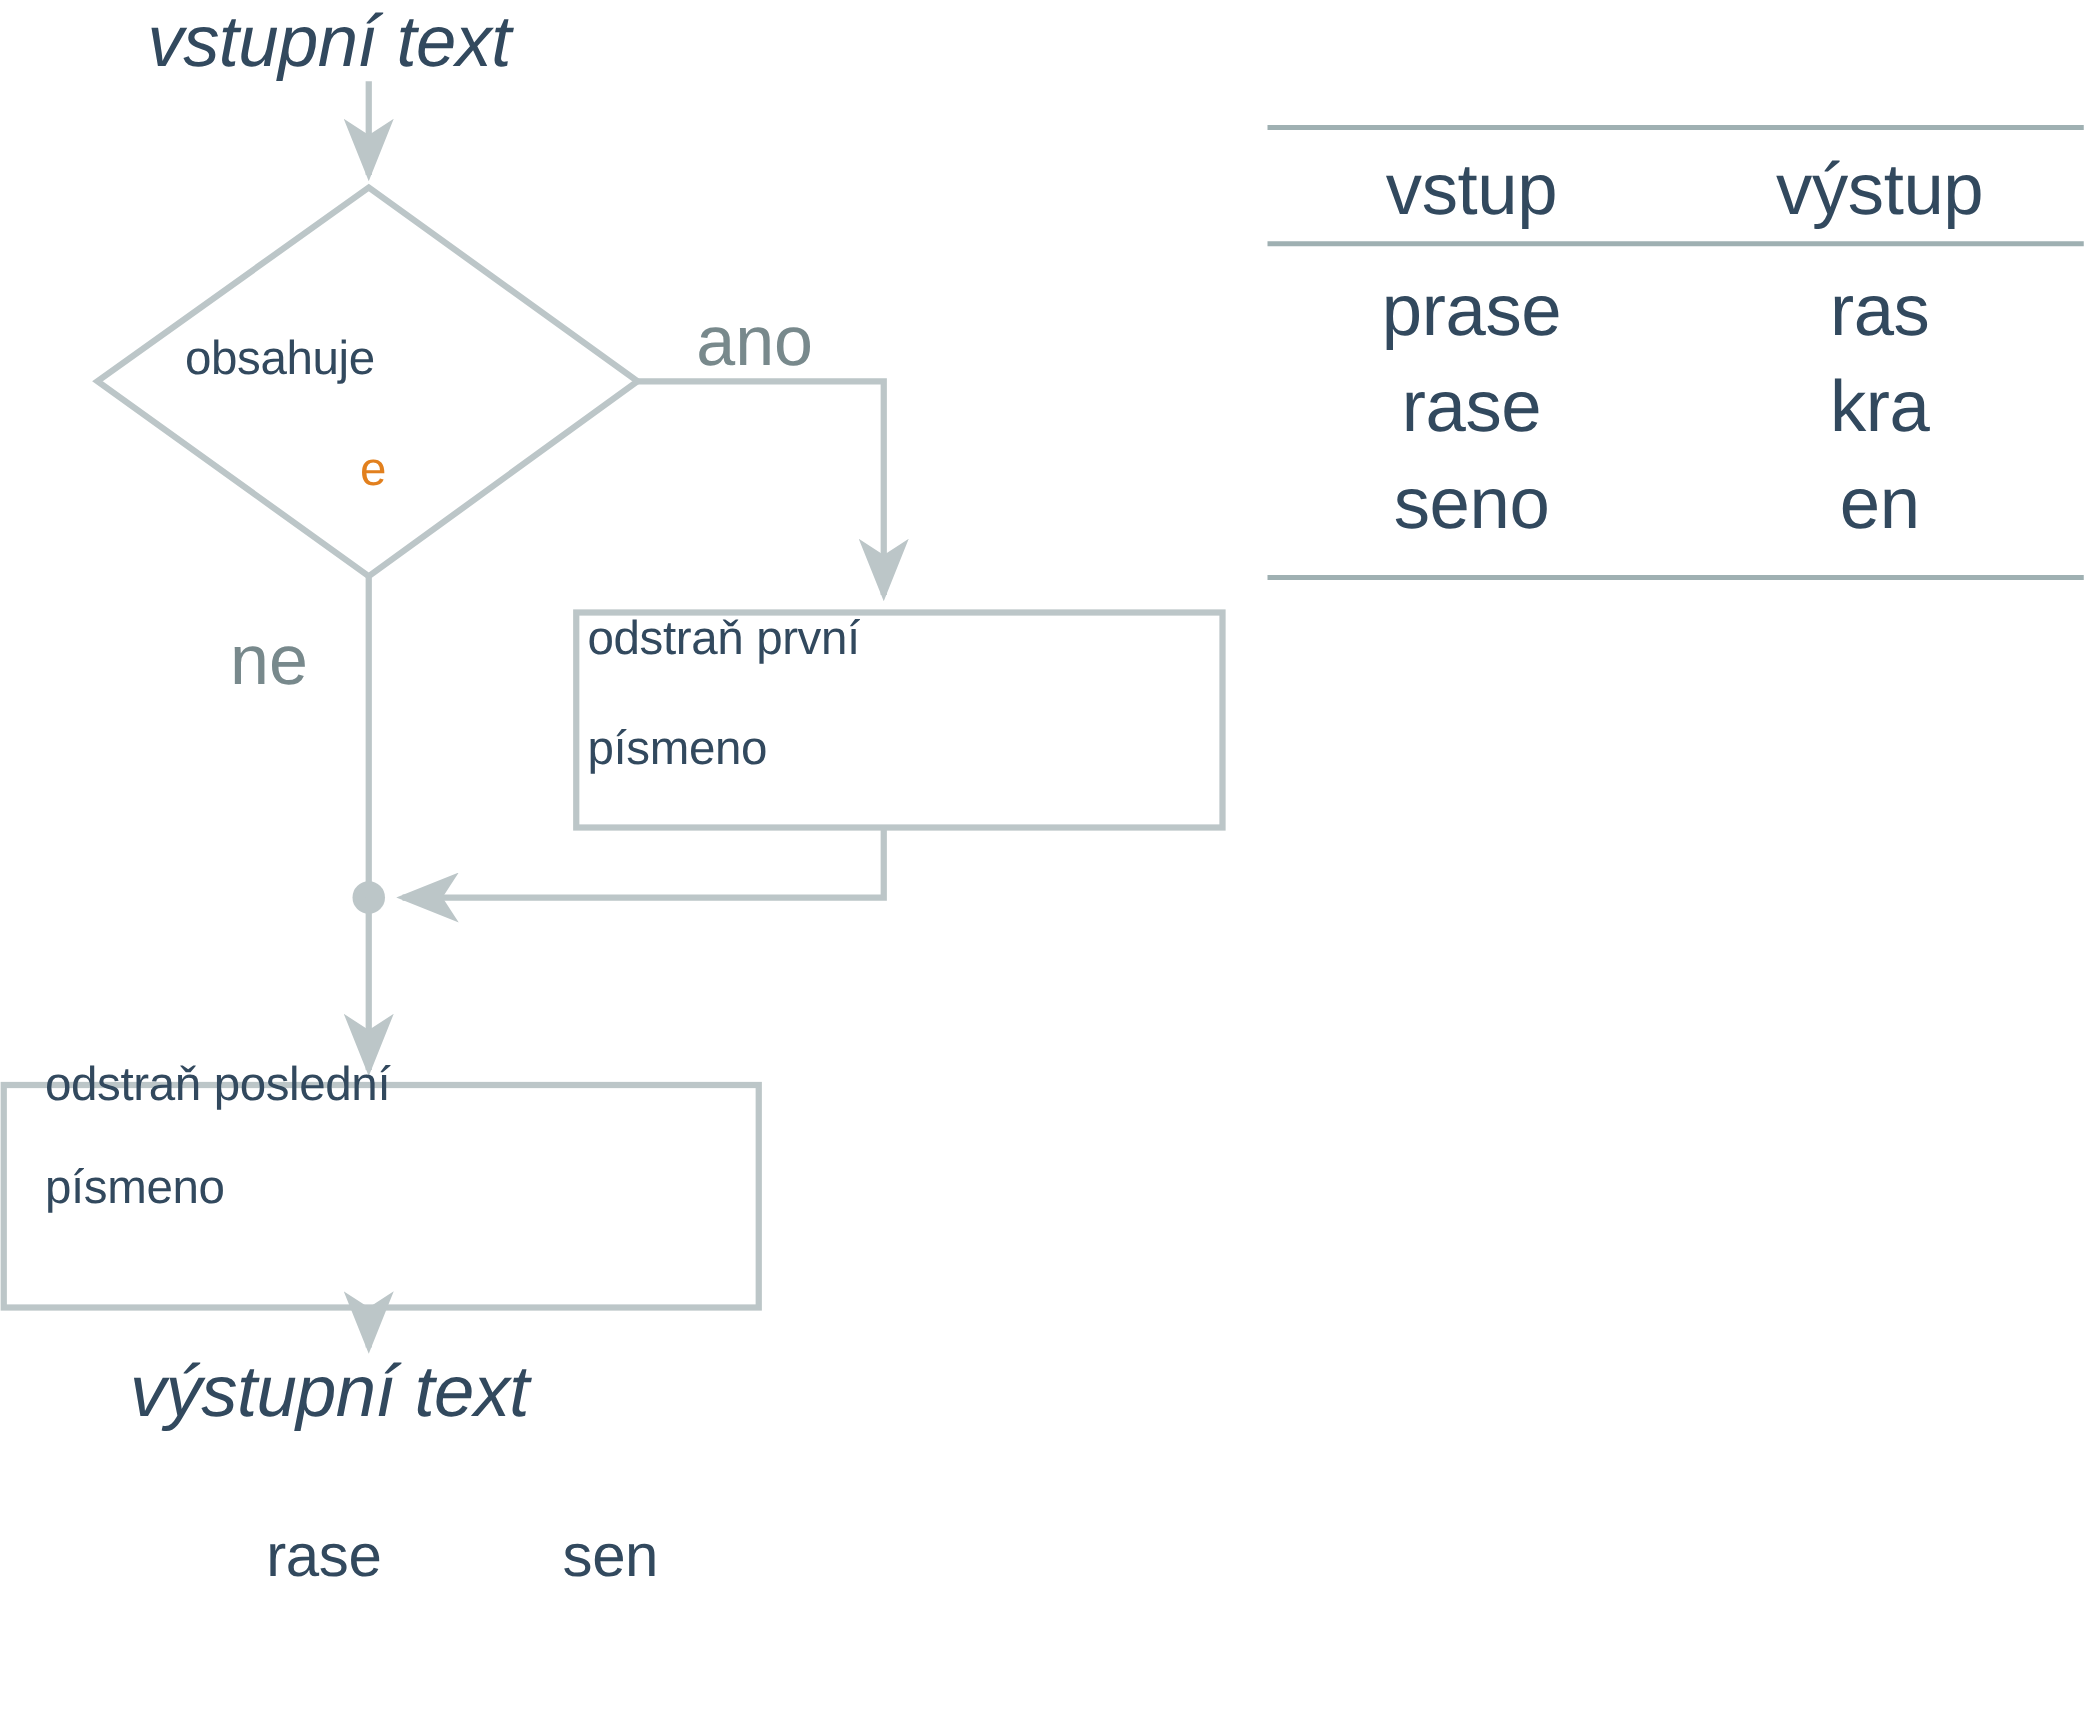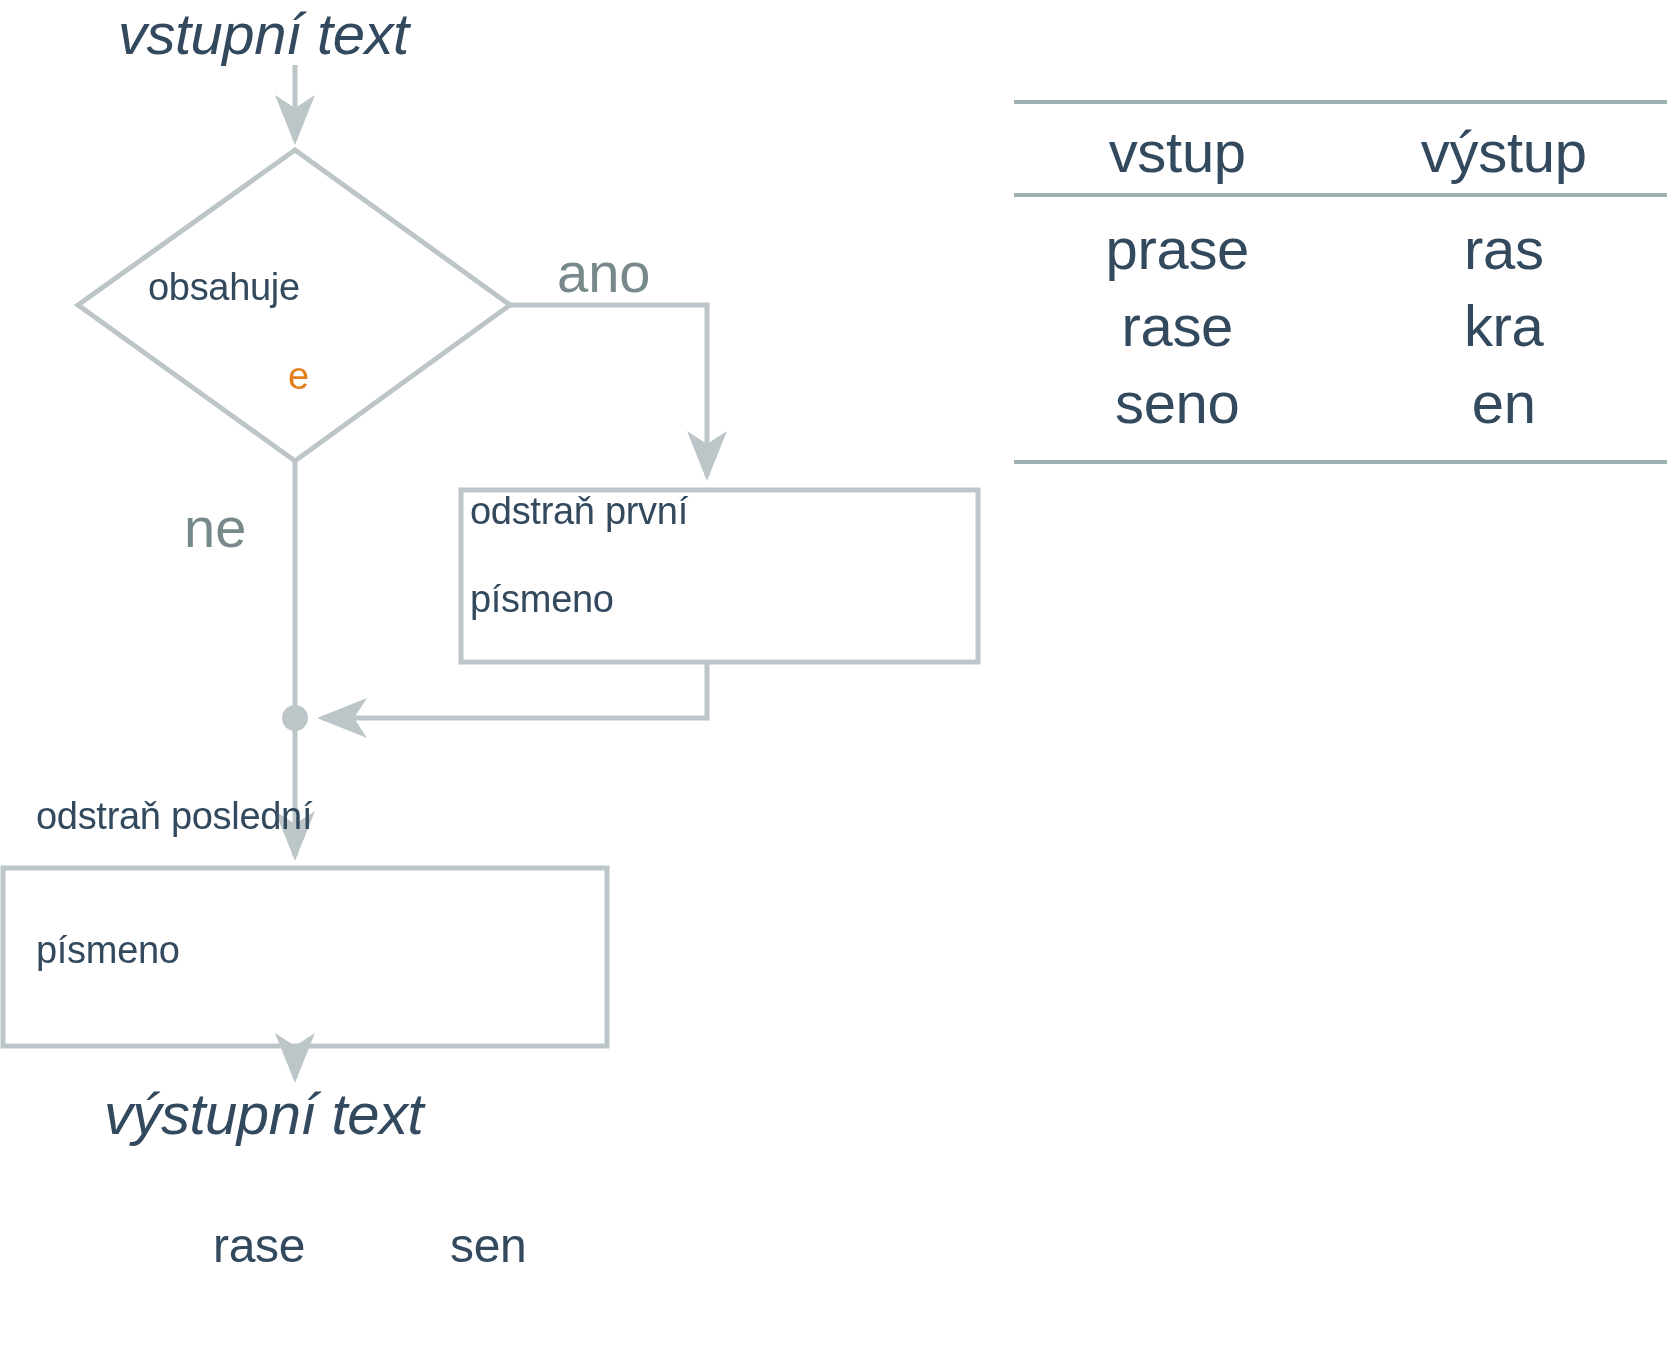--- a/index.html
+++ b/index.html
@@ -62,21 +62,21 @@
   }
 
   
   #input-label       { left: 118px;  top: 5px; }
   #diamond-line1     { left: 148px;  top: 268px; }
   #diamond-line2     { left: 288px;  top: 357px; }
   #label-ano         { left: 557px;  top: 245px; }
   #label-ne          { left: 184px;  top: 500px; text-align: right; }
   #box1-line1        { left: 470px;  top: 492px; }
   #box1-line2        { left: 470px;  top: 580px; }
-  #box2-line1        { left: 36px;   top: 797px; }
+  #box2-line1        { left: 36px;   top: 849px; }
   #box2-line2        { left: 36px;   top: 931px; }
   #output-label      { left: 104px;  top: 1085px; }
   #result-1          { left: 213px;  top: 1222px; }
   #result-2          { left: 450px;  top: 1222px; }
 
   
   #truth-table {
     position: absolute;
     left: 1014px;
     top: 100px;

